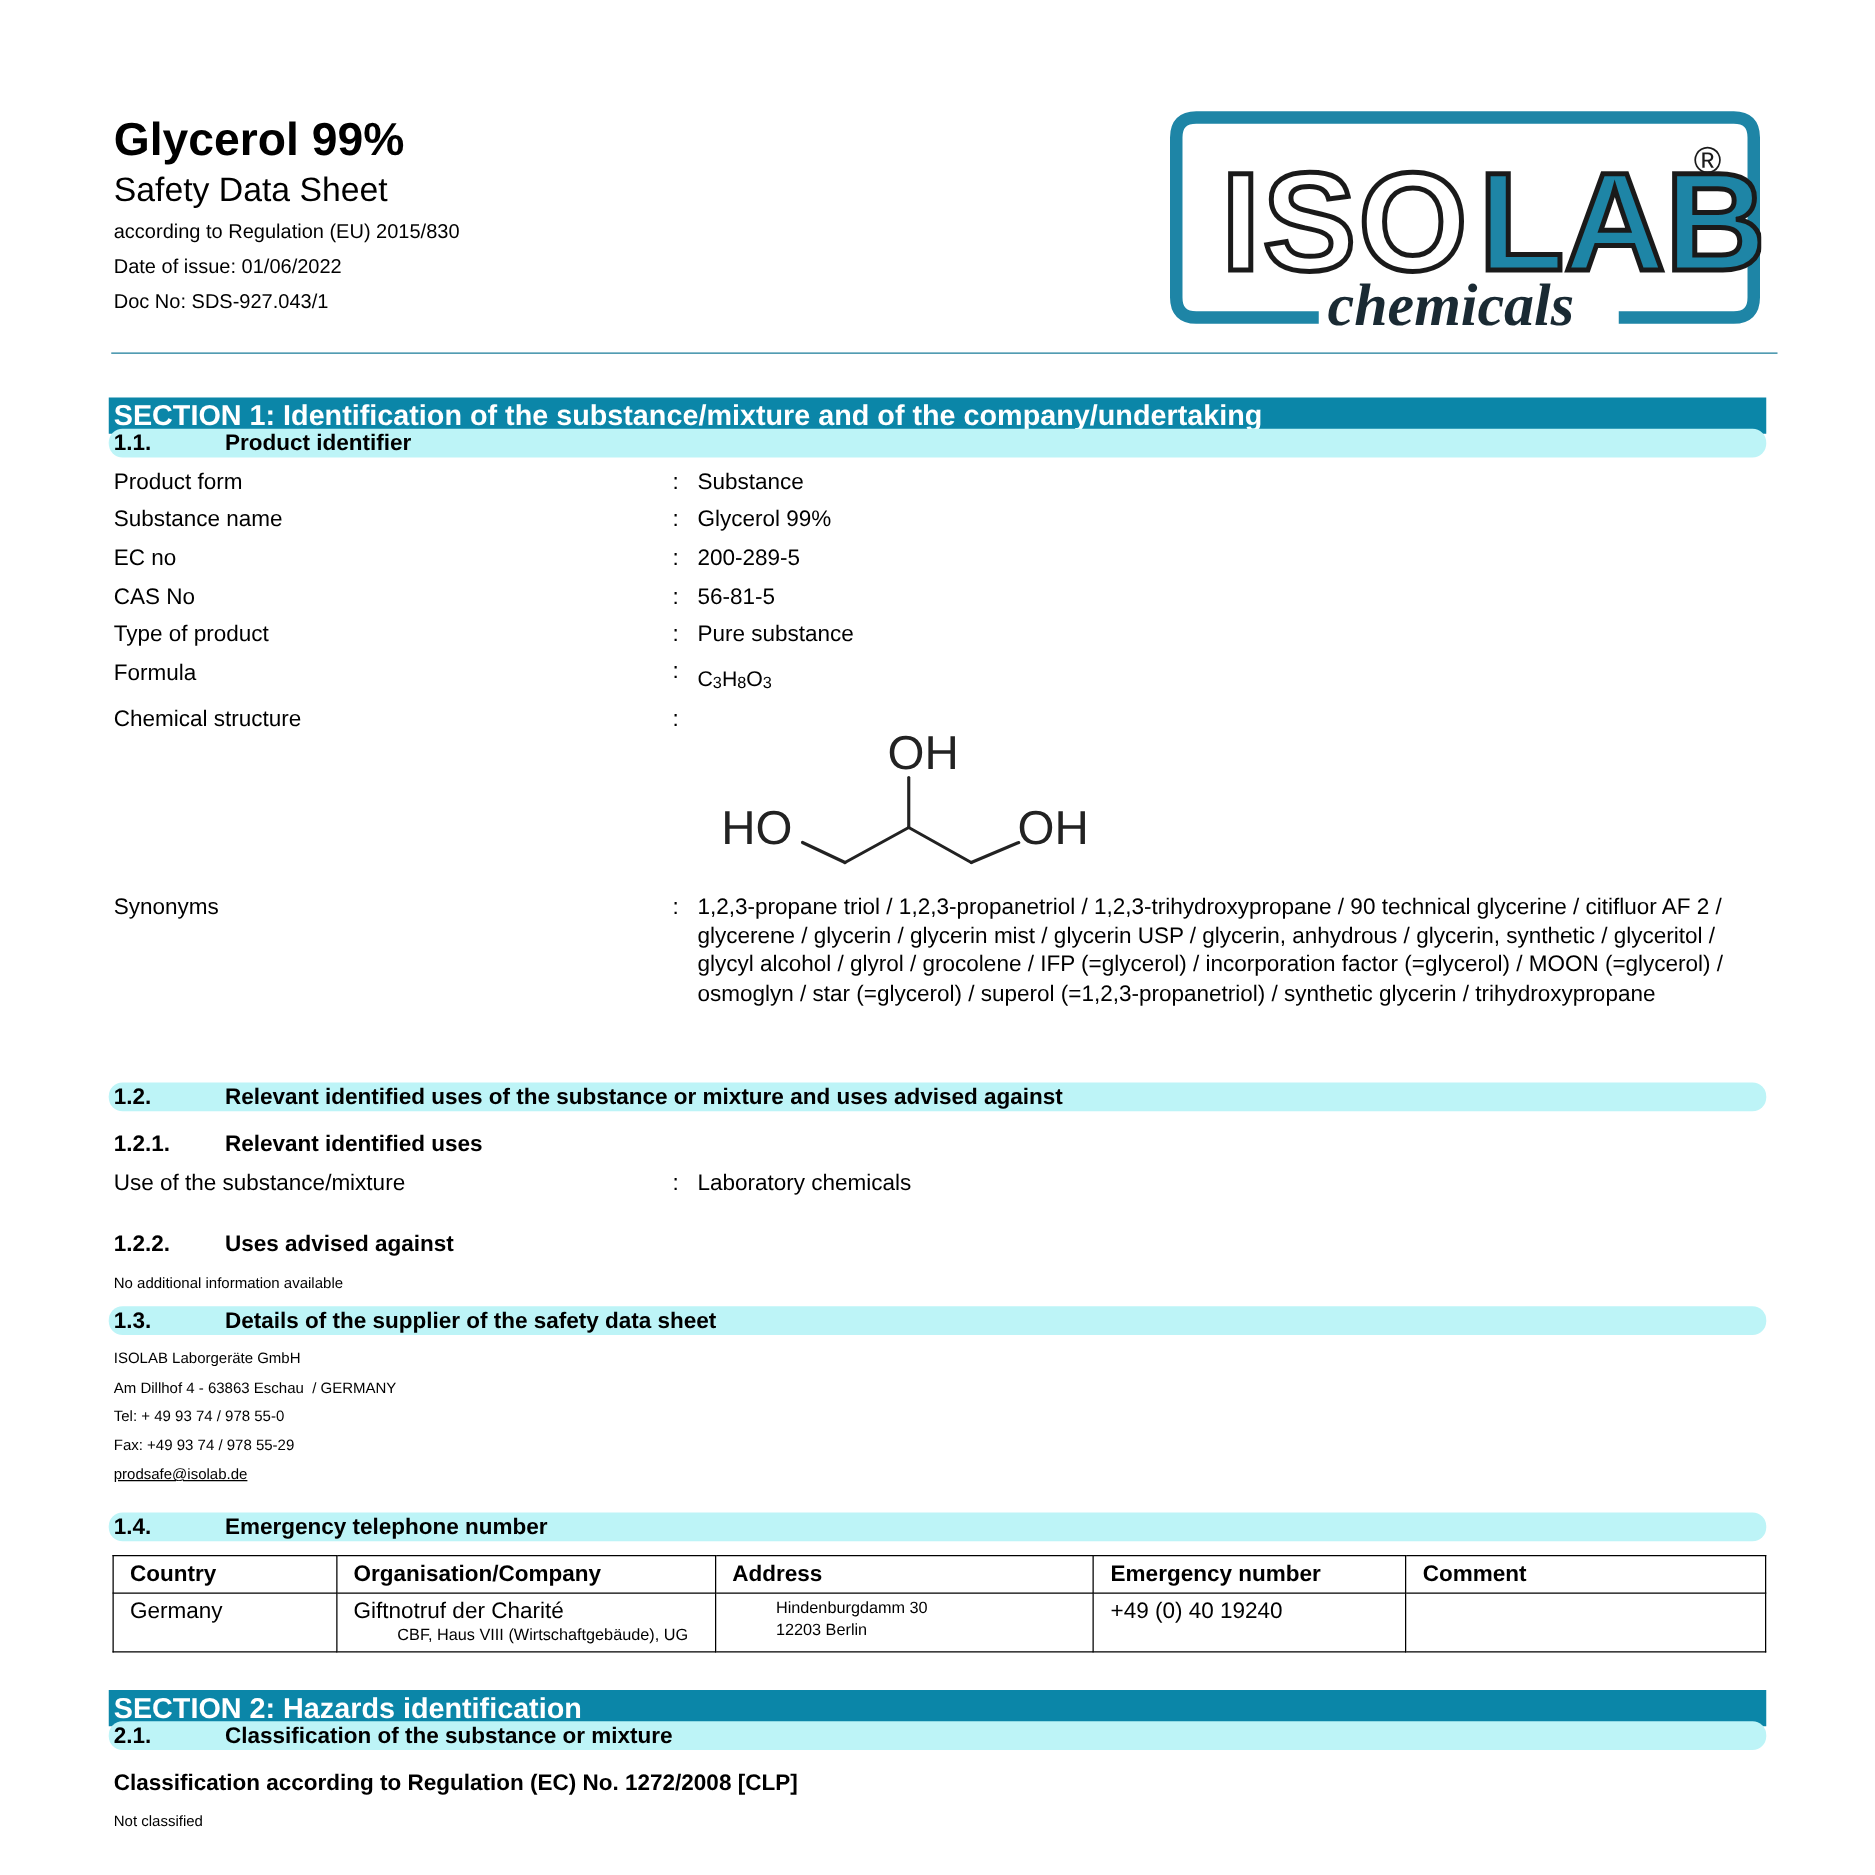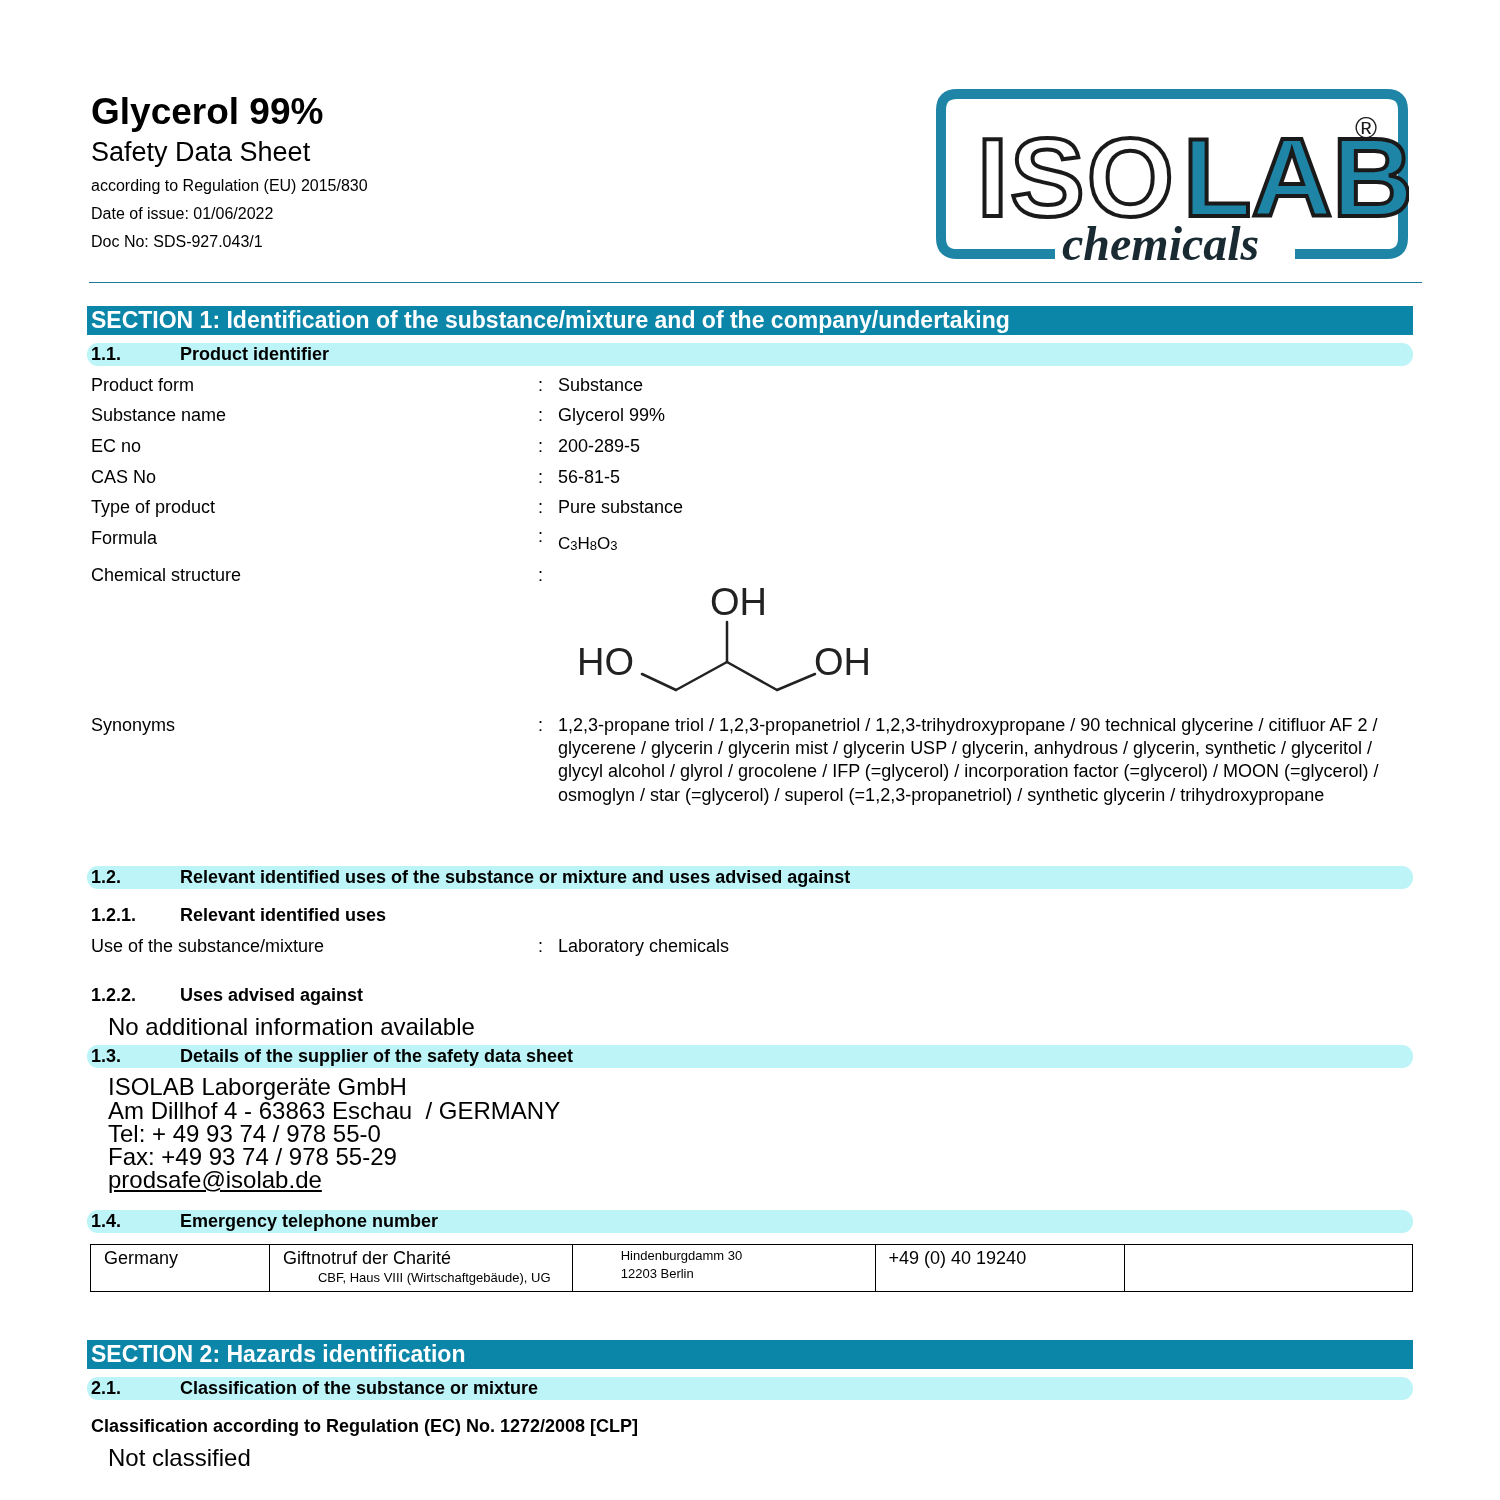--- a/index.html
+++ b/index.html
@@ -10,34 +10,34 @@
   .abs { position: absolute; }
   .title { left: 91px; top: 90px; font-size: 37px; font-weight: bold; line-height: 44px; }
   .subtitle { left: 91px; top: 136px; font-size: 27px; line-height: 32px; }
   .meta { left: 91px; font-size: 16px; line-height: 20px; }
   .logo { left: 935px; top: 88px; width: 474px; height: 176px; }
   .rule { left: 89px; top: 282px; width: 1333px; height: 0; border-top: 1.5px solid #1a7c99; }
 
   .sec-bar {
     position: absolute; left: 87px; width: 1326px; height: 29px;
     background: #0b86a8; color: #fff; font-size: 23px; font-weight: bold;
-    line-height: 29px; padding-left: 4px; box-sizing: border-box; white-space: nowrap;
+    line-height: 29px; padding-left: 4px; box-sizing: border-box; white-space: nowrap; margin-top: 12px;
   }
   .sub-bar {
     position: absolute; left: 87px; width: 1326px; height: 23px;
     background: #bdf4f7; font-size: 18px; font-weight: bold; line-height: 23px;
     padding-left: 4px; box-sizing: border-box; white-space: nowrap; border-radius: 11px;
   }
   .sub-bar .num, .subsub .num { display: inline-block; width: 89px; }
   .subsub { position: absolute; left: 91px; font-size: 18px; font-weight: bold; line-height: 22px; }
   .row { position: absolute; left: 91px; width: 1320px; font-size: 18px; line-height: 23px; }
   .row .lbl { position: absolute; left: 0; top: 0; }
   .row .colon { position: absolute; left: 447px; top: 0; }
   .row .val { position: absolute; left: 467px; top: 0; width: 860px; }
-  .plain { position: absolute; left: 91px; font-size: 24px; line-height: 23px; margin-left: 17px; }
+  .plain { position: absolute; left: 91px; font-size: 12px; line-height: 23px; }
   .sub { font-size: 13px; vertical-align: -1px; }
   a.link { color: #000000; text-decoration: underline; }
 
   table.emerg {
     position: absolute; left: 90px; top: 1244px; width: 1323px;
     border-collapse: collapse; font-size: 18px;
   }
   table.emerg td, table.emerg th {
     border: 1.5px solid #000; text-align: left; vertical-align: top;
     padding: 2px 0 2px 13px;
@@ -165,20 +165,27 @@
 
 <table class="emerg">
   <colgroup>
     <col style="width:179px">
       <col style="width:303px">
       <col style="width:303px">
       <col style="width:250px">
       <col style="width:288px">
   </colgroup>
   <tbody>
+      <tr>
+    <th>Country</th>
+    <th>Organisation/Company</th>
+    <th>Address</th>
+    <th>Emergency number</th>
+    <th>Comment</th>
+  </tr>
   <tr>
     <td>Germany</td>
     <td>
       <span>Giftnotruf der Charité</span>
       <span class="small">CBF, Haus VIII (Wirtschaftgebäude), UG</span>
     </td>
     <td>
       <span class="small">Hindenburgdamm 30</span>
       <span class="small">12203 Berlin</span>
     </td>

